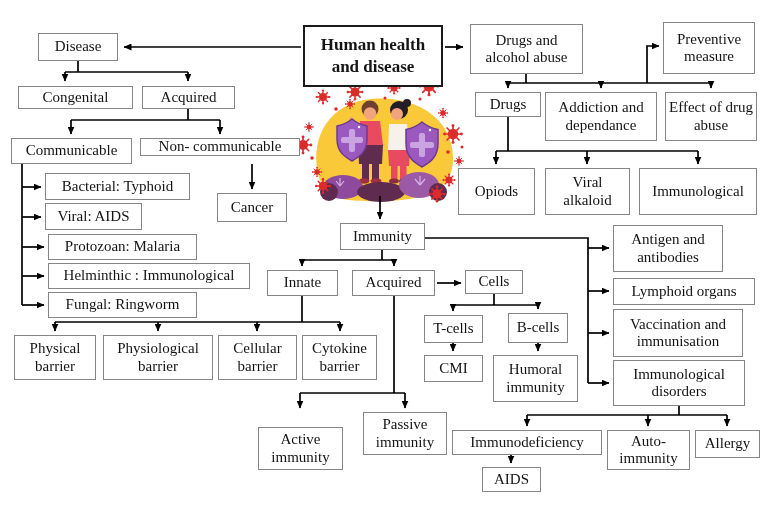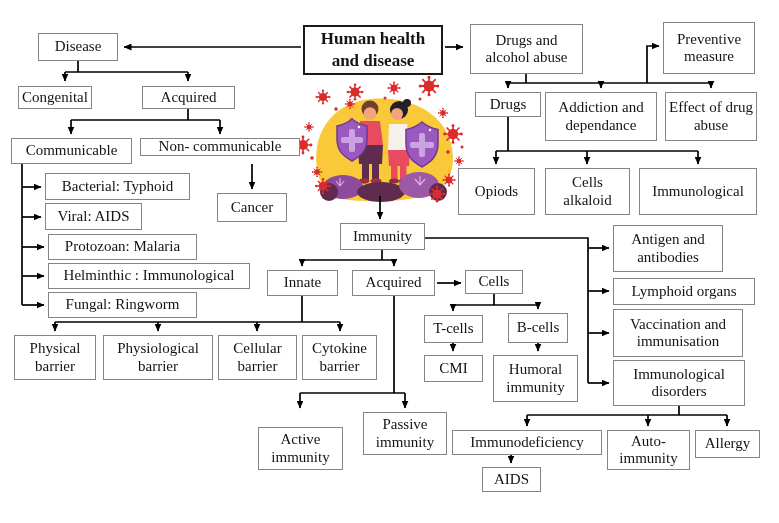--- a/index.html
+++ b/index.html
@@ -169,24 +169,24 @@
     <polyline points="679,406 679,415"></polyline>
     <polyline points="527,415 727,415"></polyline>
     <line x1="527" y1="415" x2="527" y2="426" marker-end="url(#ah)"></line>
     <line x1="648" y1="415" x2="648" y2="426" marker-end="url(#ah)"></line>
     <line x1="727" y1="415" x2="727" y2="426" marker-end="url(#ah)"></line>
 
     <line x1="511" y1="455" x2="511" y2="463" marker-end="url(#ah)"></line>
   </g>
 </svg>
 
-<div class="node title-node" style="left:303px;top:25px;width:140px;height:50px">Human health and disease</div>
+<div class="node title-node" style="left:303px;top:25px;width:140px;height:62px">Human health and disease</div>
 
 <div class="node" style="left:38px;top:33px;width:80px;height:28px">Disease</div>
-<div class="node" style="left:18px;top:86px;width:74px;height:23px">Congenital</div>
+<div class="node" style="left:18px;top:86px;width:115px;height:23px">Congenital</div>
 <div class="node" style="left:142px;top:86px;width:93px;height:23px">Acquired</div>
 <div class="node" style="left:11px;top:138px;width:121px;height:26px">Communicable</div>
 <div class="node" style="left:140px;top:138px;width:160px;height:18px">Non- communicable</div>
 <div class="node" style="left:45px;top:173px;width:145px;height:27px">Bacterial: Typhoid</div>
 <div class="node" style="left:45px;top:203px;width:97px;height:27px">Viral: AIDS</div>
 <div class="node" style="left:48px;top:234px;width:149px;height:26px">Protozoan: Malaria</div>
 <div class="node" style="left:48px;top:263px;width:202px;height:26px">Helminthic : Immunological</div>
 <div class="node" style="left:48px;top:292px;width:149px;height:26px">Fungal: Ringworm</div>
 <div class="node" style="left:217px;top:193px;width:70px;height:29px">Cancer</div>
 
@@ -194,21 +194,21 @@
 <div class="node" style="left:103px;top:335px;width:110px;height:45px">Physiological barrier</div>
 <div class="node" style="left:218px;top:335px;width:79px;height:45px">Cellular barrier</div>
 <div class="node" style="left:302px;top:335px;width:75px;height:45px">Cytokine barrier</div>
 
 <div class="node" style="left:470px;top:24px;width:113px;height:50px">Drugs and alcohol abuse</div>
 <div class="node" style="left:663px;top:22px;width:92px;height:52px">Preventive measure</div>
 <div class="node" style="left:475px;top:92px;width:66px;height:25px">Drugs</div>
 <div class="node" style="left:545px;top:92px;width:112px;height:49px">Addiction and dependance</div>
 <div class="node" style="left:665px;top:92px;width:92px;height:49px">Effect of drug abuse</div>
 <div class="node" style="left:458px;top:168px;width:77px;height:47px">Opiods</div>
-<div class="node" style="left:545px;top:168px;width:85px;height:47px">Cells alkaloid</div>
+<div class="node" style="left:545px;top:168px;width:85px;height:47px">Viral alkaloid</div>
 <div class="node" style="left:639px;top:168px;width:118px;height:47px">Immunological</div>
 
 <div class="node" style="left:340px;top:223px;width:85px;height:27px">Immunity</div>
 <div class="node" style="left:267px;top:270px;width:71px;height:26px">Innate</div>
 <div class="node" style="left:352px;top:270px;width:83px;height:26px">Acquired</div>
 <div class="node" style="left:465px;top:270px;width:58px;height:24px">Cells</div>
 <div class="node" style="left:424px;top:315px;width:59px;height:28px">T-cells</div>
 <div class="node" style="left:508px;top:313px;width:60px;height:30px">B-cells</div>
 <div class="node" style="left:424px;top:355px;width:59px;height:27px">CMI</div>
 <div class="node" style="left:493px;top:355px;width:85px;height:47px">Humoral immunity</div>

